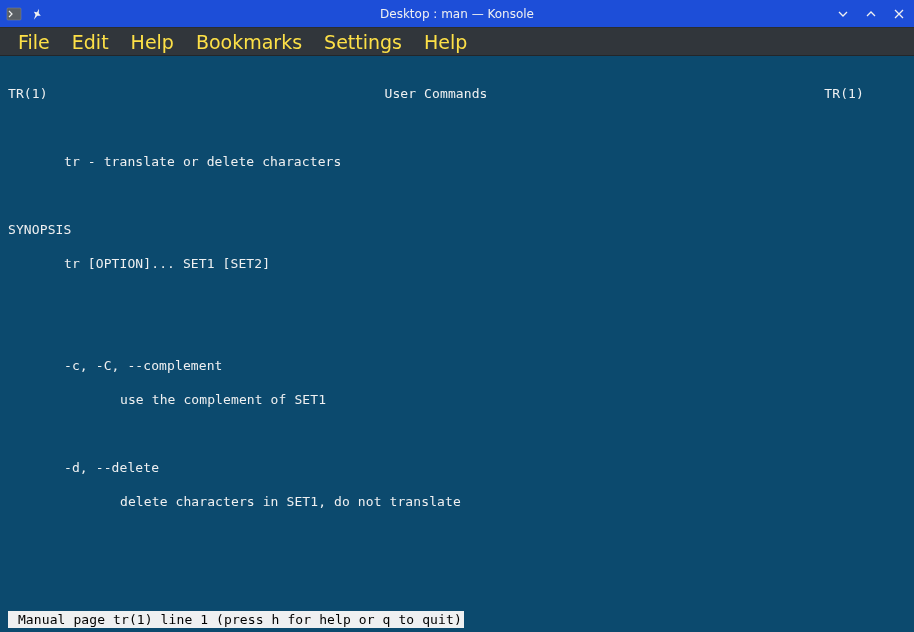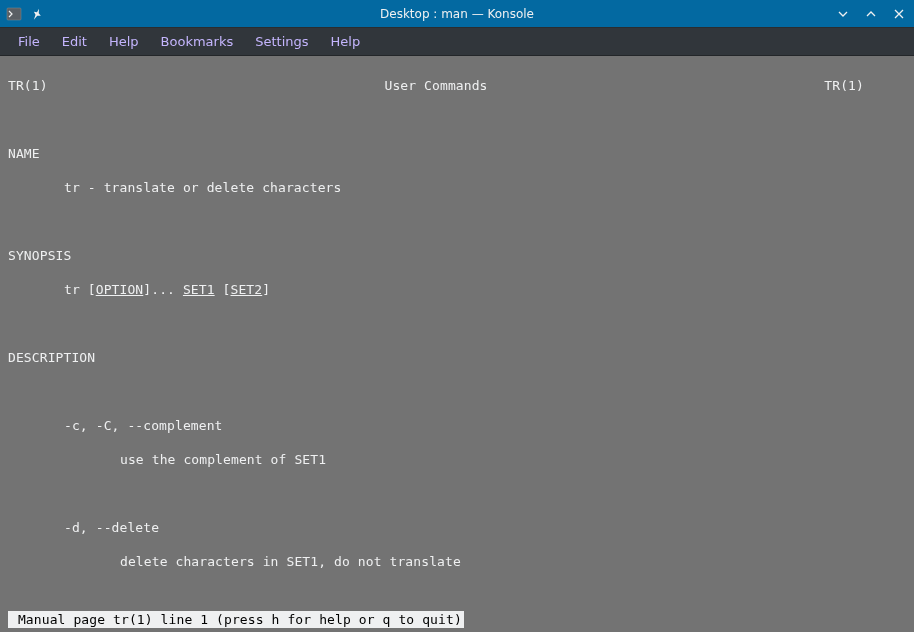--- a/index.html
+++ b/index.html
@@ -6,21 +6,21 @@
     body {
       width: 914px;
       height: 632px;
       background: #1a1a1a;
       font-family: "DejaVu Sans", sans-serif;
       overflow: hidden;
       color: #eff0f1;
     }
     .titlebar {
       height: 28px;
-      background: #0369a1;
+      background: #1d4ed8;
       display: flex;
       align-items: center;
       padding: 0 6px;
       position: relative;
       border-bottom: 1px solid #2a2d30;
     }
     .titlebar-left { display: flex; align-items: center; gap: 6px; }
     .titlebar-icon {
       width: 16px; height: 16px;
       display: flex; align-items: center; justify-content: center;
@@ -48,39 +48,39 @@
       height: 28px;
       background: #31363b;
       display: flex;
       align-items: center;
       padding: 0 8px;
       gap: 2px;
       border-bottom: 1px solid #232629;
     }
     .menu-item {
       padding: 4px 10px;
-      font-size: 13px;
-      color: #c4b5fd;
+      font-size: 19px;
+      color: #fde047;
       cursor: pointer;
     }
     .terminal {
-      background: #737373;
+      background: #0c4a6e;
       font-family: "DejaVu Sans Mono", "Liberation Mono", monospace;
       font-size: 13px;
       line-height: 17px;
       color: #eff0f1;
-      padding: 4px 0 0 8px;
+      padding: 12px 0 0 8px;
       height: calc(632px - 28px - 28px);
       white-space: pre;
       position: relative;
       letter-spacing: 0.1px;
     }
     .man-header { display: flex; justify-content: space-between; padding-right: 50px; }
     .section { font-weight: normal; }
-    .underline { text-decoration: underline; }
+    .underline { }
     .status-line {
       position: absolute;
       bottom: 4px;
       left: 8px;
       background: #eff0f1;
       color: #000;
       padding: 0 2px;
     }
     .indent1 { margin-left: 56px; }
     .indent2 { margin-left: 112px; }
@@ -128,27 +128,25 @@
   <div class="menu-item">Edit</div>
   <div class="menu-item">Help</div>
   <div class="menu-item">Bookmarks</div>
   <div class="menu-item">Settings</div>
   <div class="menu-item">Help</div>
 </div>
 
 <div class="terminal">
 <div class="man-header"><span>TR(1)</span><span>User Commands</span><span>TR(1)</span></div>
 <div class="blank"></div>
-<div class="section">NAME</div>
 <div class="indent1">tr - translate or delete characters</div>
 <div class="blank"></div>
 <div class="section">SYNOPSIS</div>
 <div class="indent1"><span>tr [</span><span class="underline">OPTION</span><span>]... </span><span class="underline">SET1</span><span> [</span><span class="underline">SET2</span><span>]</span></div>
 <div class="blank"></div>
-<div class="section">DESCRIPTION</div>
 <div class="blank"></div>
 <div class="indent1">-c, -C, --complement</div>
 <div class="indent2">use the complement of SET1</div>
 <div class="blank"></div>
 <div class="indent1">-d, --delete</div>
 <div class="indent2">delete characters in SET1, do not translate</div>
 <div class="blank"></div>
 
 
 

